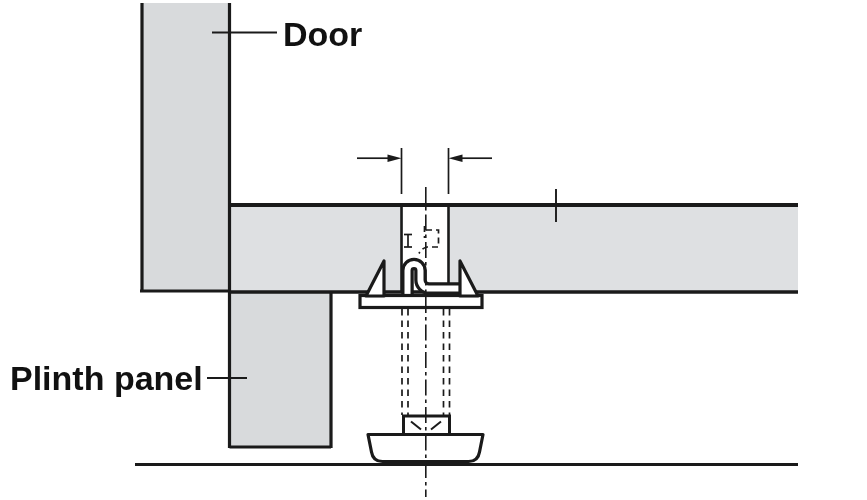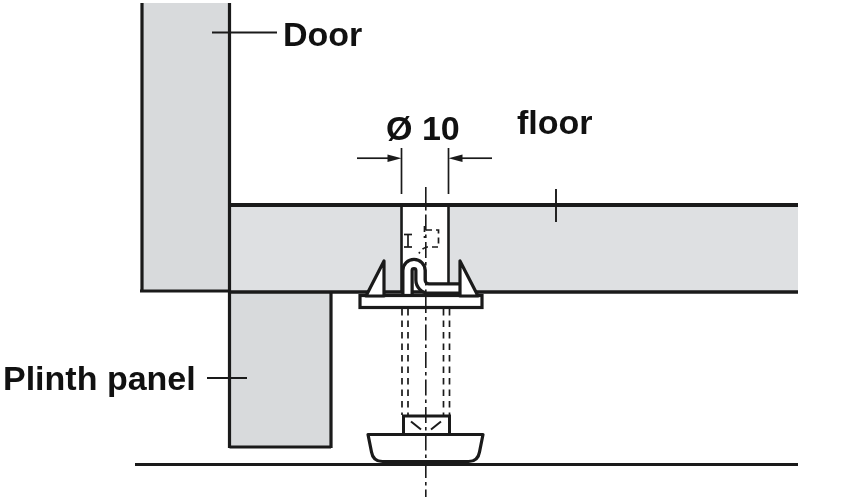--- a/index.html
+++ b/index.html
@@ -97,20 +97,18 @@
     <g stroke="#1a1a1a" stroke-width="1.9" fill="none">
       <path d="M212,32.5 H277"></path>
       <path d="M556,189 V222"></path>
       <path d="M207,378 H247"></path>
     </g>
   </svg>
 
   <div class="lbl" style="left:283px;top:17px;">Door</div>
 
   <div class="lbl" style="left:517px;top:99px;">
-    <span class="ln">floor</span>
   </div>
 
-  <div class="lbl" style="left:3px;top:361px;text-align:center;">Plinth panel</div>
+  <div class="lbl" style="left:10px;top:361px;text-align:center;">Plinth panel</div>
 
-  <div class="lbl" style="left:386px;top:111px;">Ø 10</div>
 
 </div>
 
 </body></html>

